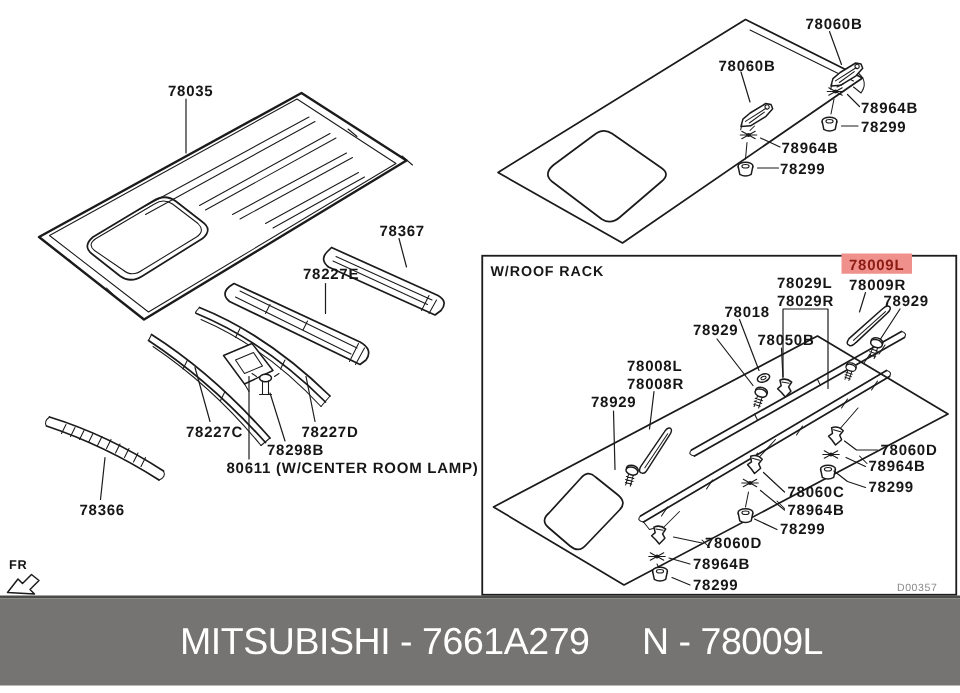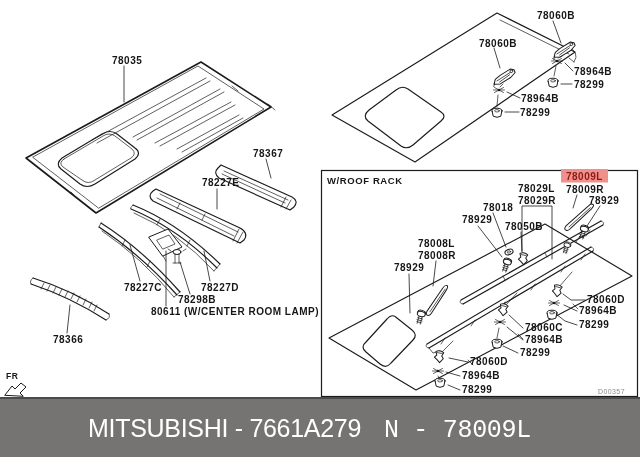--- a/index.html
+++ b/index.html
@@ -15,22 +15,22 @@
       letter-spacing:.5px;fill:#161616;}
   .wm{font-family:"Liberation Sans",sans-serif;font-size:7px;letter-spacing:.4px;fill:#8a8a8a;}
   .s1{stroke:#1b1b1b;stroke-width:1.15;fill:none;stroke-linejoin:round;stroke-linecap:round;}
   .s2{stroke:#1b1b1b;stroke-width:.7;fill:none;stroke-linejoin:round;stroke-linecap:round;}
   .s3{stroke:#1b1b1b;stroke-width:1.6;fill:none;stroke-linejoin:round;stroke-linecap:round;}
   .ld{stroke:#1b1b1b;stroke-width:.8;fill:none;stroke-linecap:round;stroke-linejoin:round;}
   .sf{stroke:#1b1b1b;stroke-width:1;fill:#fff;stroke-linejoin:round;stroke-linecap:round;}
   .footer-rule{position:absolute;left:0;top:397px;width:640px;height:2px;background:#4b4b49;}
   .footer-bar{position:absolute;left:0;top:399px;width:640px;height:58px;background:#767472;
       color:#fff;font-size:25px;line-height:58px;white-space:nowrap;}
-  .footer-bar .t1{margin-left:88px;letter-spacing:-.3px;}
-  .footer-bar .t2{margin-left:16px;letter-spacing:-.3px;font-family:Liberation Mono, monospace;}
+  .footer-bar .t1{margin-left:120px;letter-spacing:-.3px;}
+  .footer-bar .t2{margin-left:28px;letter-spacing:-.3px;}
 </style>
 </head>
 <body>
 
 <div class="screen">
 <svg width="640" height="399" viewBox="0 0 640 399">
   <defs>
     <g id="sym-bolt">
       <ellipse cx="0" cy="-2.2" rx="4" ry="2.6" class="sf"></ellipse>
       <ellipse cx="0" cy="-1" rx="4" ry="2.6" class="sf"></ellipse>

